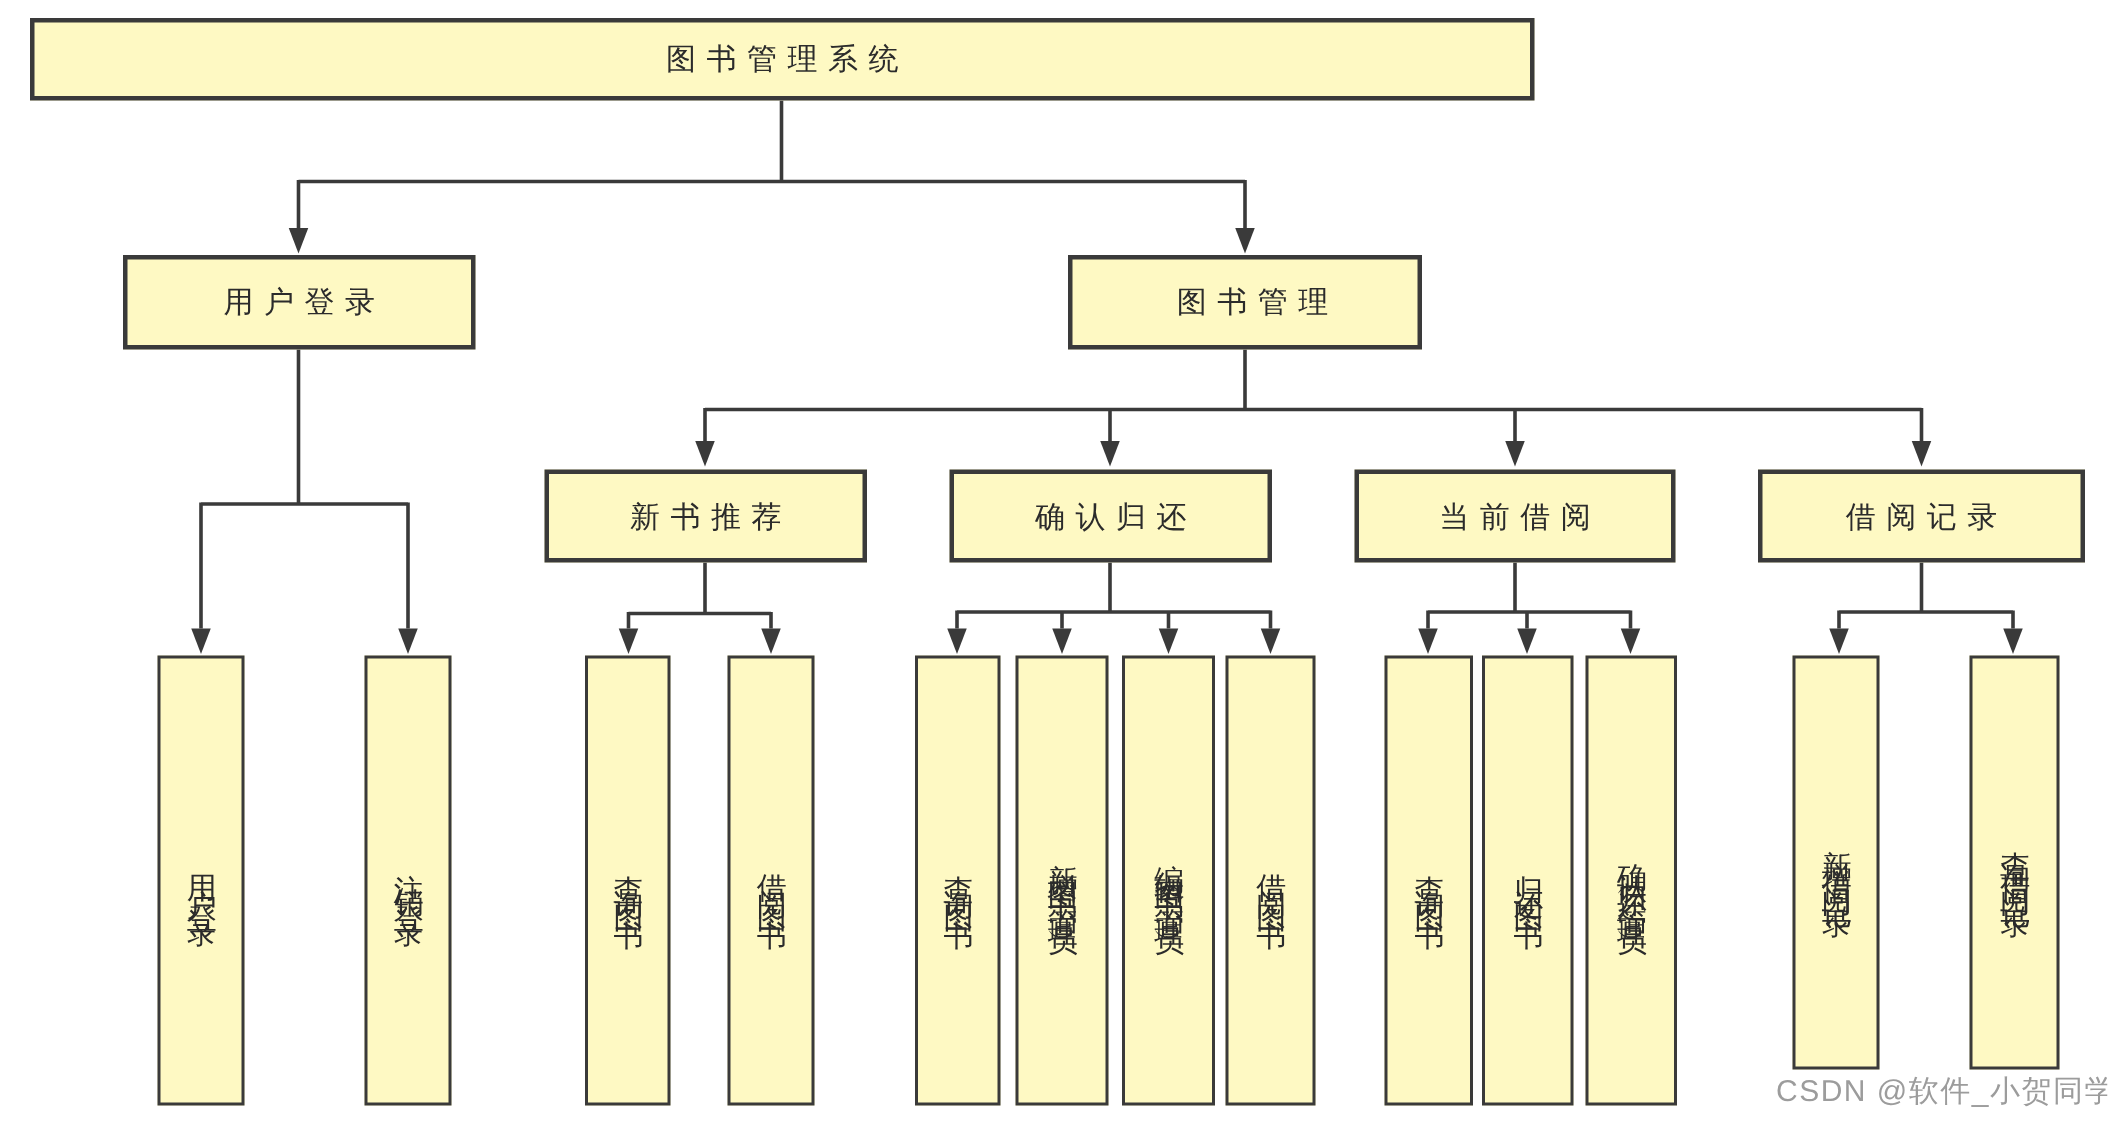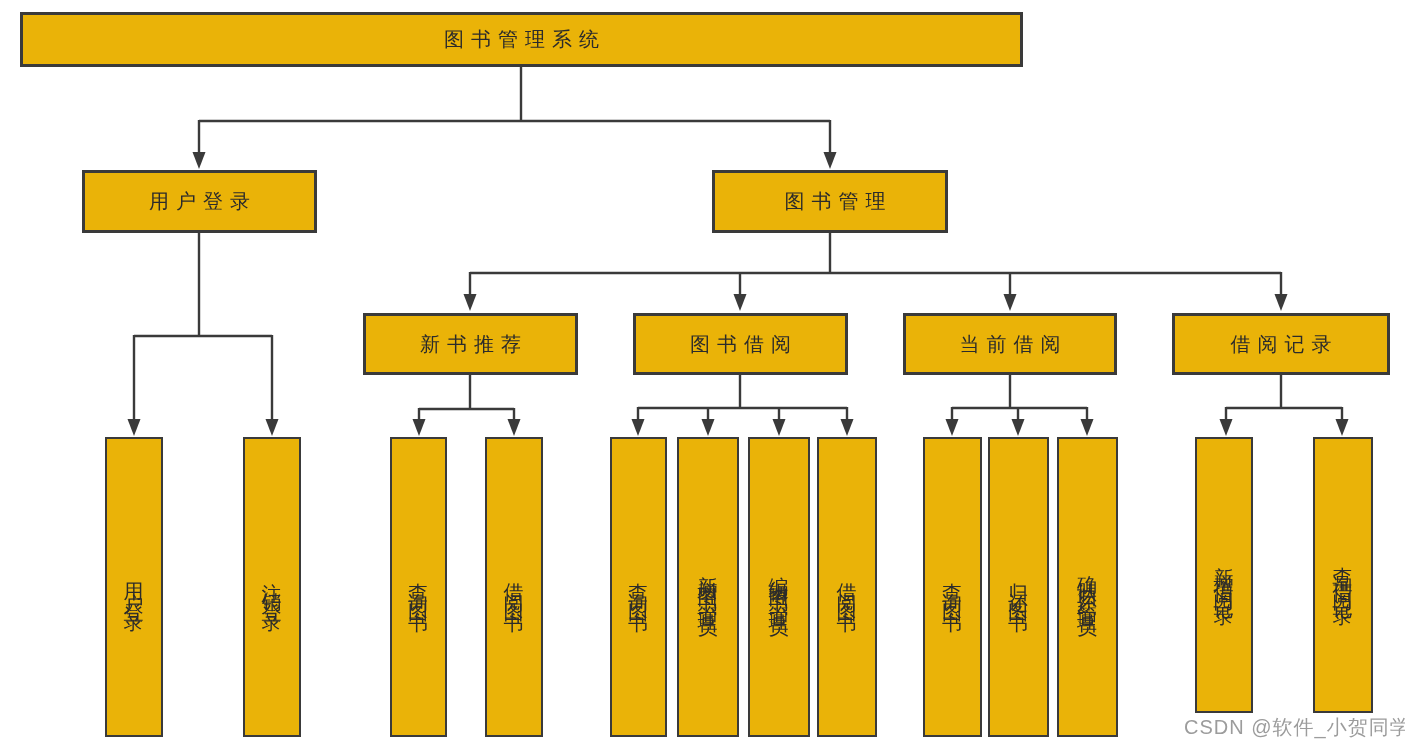--- a/index.html
+++ b/index.html
@@ -7,21 +7,21 @@
     position:relative;
     width:1405px;height:747px;
     background:#ffffff;
     font-family:"Liberation Sans",sans-serif;
     overflow:hidden;
   }
   #wires{position:absolute;left:0;top:0;z-index:1;}
   .box{
     position:absolute;
     box-sizing:border-box;
-    background:#eab308;
+    background:#fef9c3;
     border:3px solid #3a3a3a;
     display:flex;align-items:center;justify-content:center;
     color:#2b2b2b;
     z-index:2;
     text-align:center;
   }
   .hnode{font-size:20px;letter-spacing:7px;text-indent:7px;white-space:nowrap;}
   .vnode{
     border-width:2px;
     writing-mode:vertical-rl;
@@ -117,21 +117,21 @@
     <span>用户登录</span>
   </div>
   <div class="box hnode n-l1b">
     <span>图书管理</span>
   </div>
 
   <div class="box hnode n-l2a">
     <span>新书推荐</span>
   </div>
   <div class="box hnode n-l2b">
-    <span>图书借阅</span>
+    <span>确认归还</span>
   </div>
   <div class="box hnode n-l2c">
     <span>当前借阅</span>
   </div>
   <div class="box hnode n-l2d">
     <span>借阅记录</span>
   </div>
 
   <div class="box vnode lf1">
     <span>用户登录</span>

